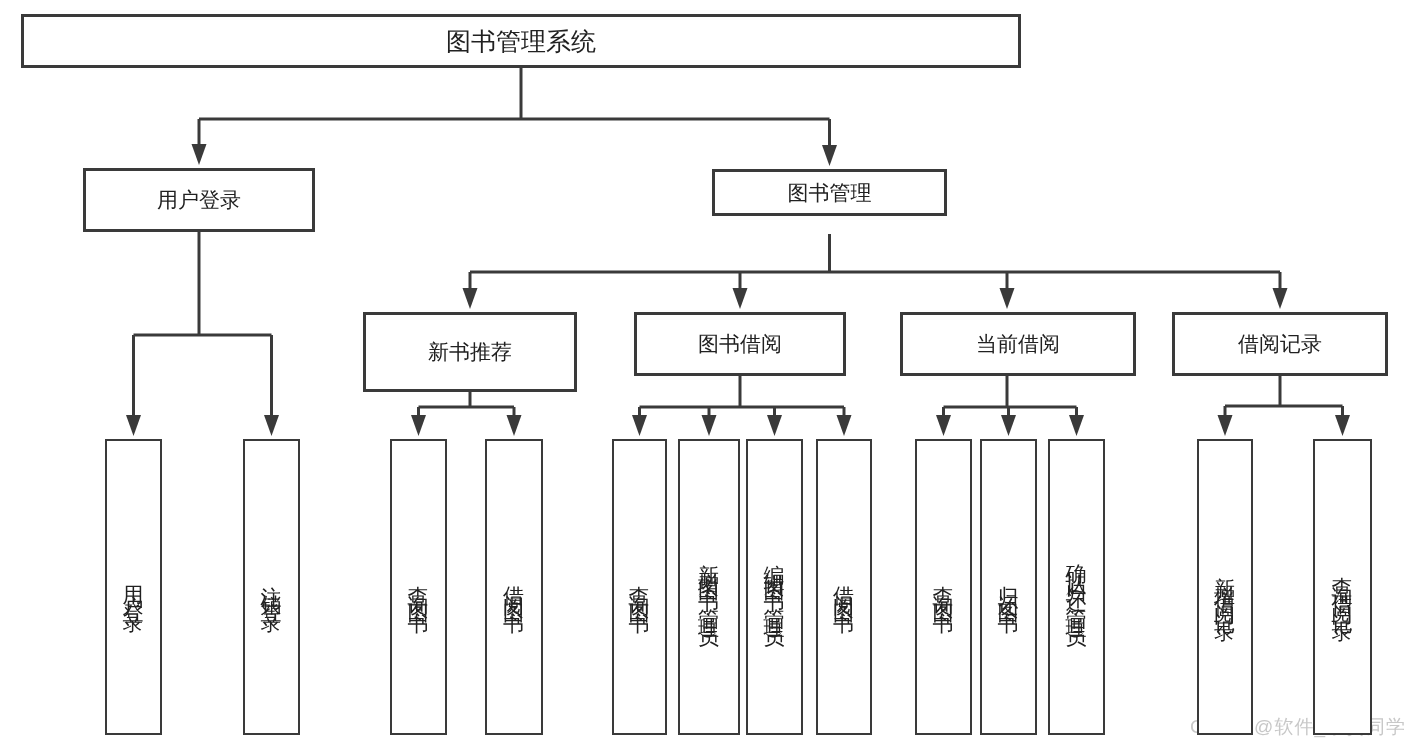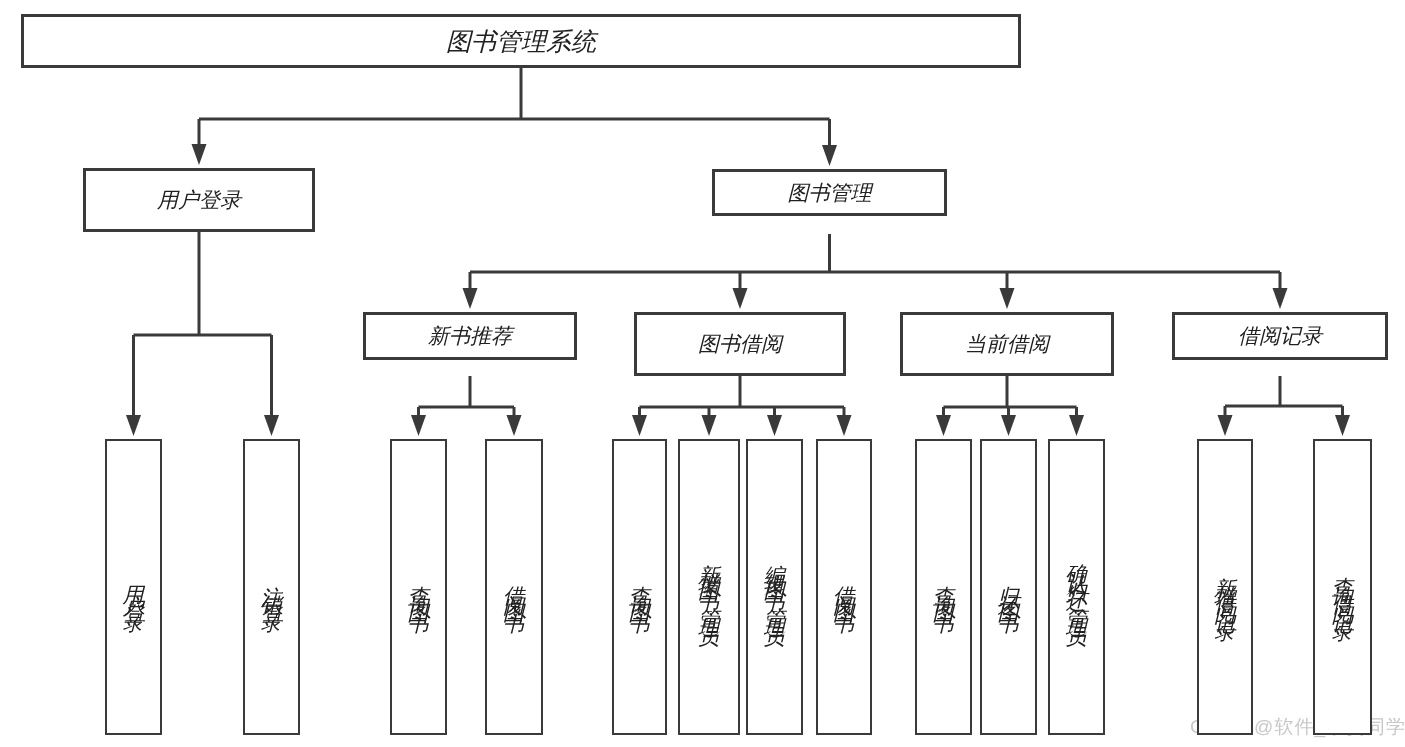--- a/index.html
+++ b/index.html
@@ -18,21 +18,20 @@
     box-sizing:border-box;
     border:3px solid #3a3a3a;
     background:#ffffff;
     display:flex;
     align-items:center;
     justify-content:center;
     color:#212121;
     font-size:21px;
     text-align:center;
     white-space:nowrap;
-    font-style:italic;
   }
   .node.vertical{
     border-width:2.5px;
     white-space:normal;
   }
   .node.vertical span{
     writing-mode:vertical-rl;
     text-orientation:mixed;
     letter-spacing:9px;
     line-height:1;
@@ -106,30 +105,30 @@
   <div class="watermark" style="left: 1190px; top: 714px; color: rgb(200, 200, 200);">CSDN @软件_小贺同学</div>
 <div class="node" style="left: 21px; top: 14px; width: 1000px; height: 54px; font-size: 25px; border-color: rgb(58, 58, 58); color: rgb(33, 33, 33);">
       <span>图书管理系统</span>
     </div>
     <div class="node" style="left: 83px; top: 168px; width: 232px; height: 64px; font-size: 21px; border-color: rgb(58, 58, 58); color: rgb(33, 33, 33);">
       <span>用户登录</span>
     </div>
     <div class="node" style="left: 712px; top: 169px; width: 235px; height: 47px; font-size: 21px; border-color: rgb(58, 58, 58); color: rgb(33, 33, 33);">
       <span>图书管理</span>
     </div>
-    <div class="node" style="left: 363px; top: 312px; width: 214px; height: 48px; font-size: 21px; border-color: rgb(58, 58, 58); color: rgb(33, 33, 33);">
+    <div class="node" style="left: 363px; top: 312px; width: 214px; height: 80px; font-size: 21px; border-color: rgb(58, 58, 58); color: rgb(33, 33, 33);">
       <span>新书推荐</span>
     </div>
     <div class="node" style="left: 634px; top: 312px; width: 212px; height: 64px; font-size: 21px; border-color: rgb(58, 58, 58); color: rgb(33, 33, 33); align-items: center;">
       <span>图书借阅</span>
     </div>
-    <div class="node" style="left: 900px; top: 312px; width: 214px; height: 64px; font-size: 21px; border-color: rgb(58, 58, 58); color: rgb(33, 33, 33);">
+    <div class="node" style="left: 900px; top: 312px; width: 236px; height: 64px; font-size: 21px; border-color: rgb(58, 58, 58); color: rgb(33, 33, 33);">
       <span>当前借阅</span>
     </div>
-    <div class="node" style="left: 1172px; top: 312px; width: 216px; height: 48px; font-size: 21px; border-color: rgb(58, 58, 58); color: rgb(33, 33, 33);">
+    <div class="node" style="left: 1172px; top: 312px; width: 216px; height: 64px; font-size: 21px; border-color: rgb(58, 58, 58); color: rgb(33, 33, 33);">
       <span>借阅记录</span>
     </div>
     <div class="node vertical" style="left: 105px; top: 439px; width: 57px; height: 296px; font-size: 21px; border-color: rgb(58, 58, 58); color: rgb(33, 33, 33);">
       <span>用户登录</span>
     </div>
     <div class="node vertical" style="left: 243px; top: 439px; width: 57px; height: 296px; font-size: 21px; border-color: rgb(58, 58, 58); color: rgb(33, 33, 33);">
       <span>注销登录</span>
     </div>
     <div class="node vertical" style="left: 390px; top: 439px; width: 57px; height: 296px; font-size: 21px; border-color: rgb(58, 58, 58); color: rgb(33, 33, 33);">
       <span>查询图书</span>

